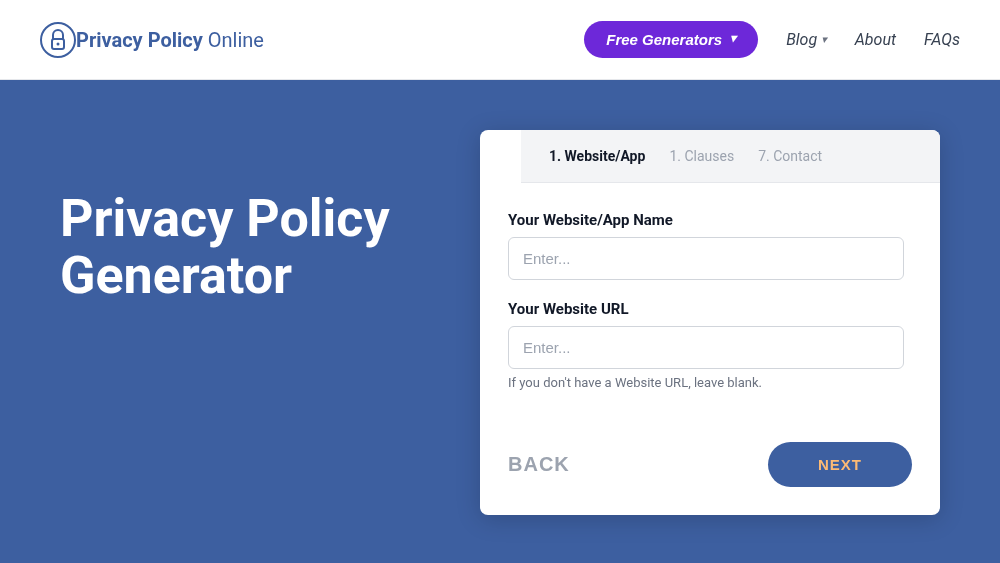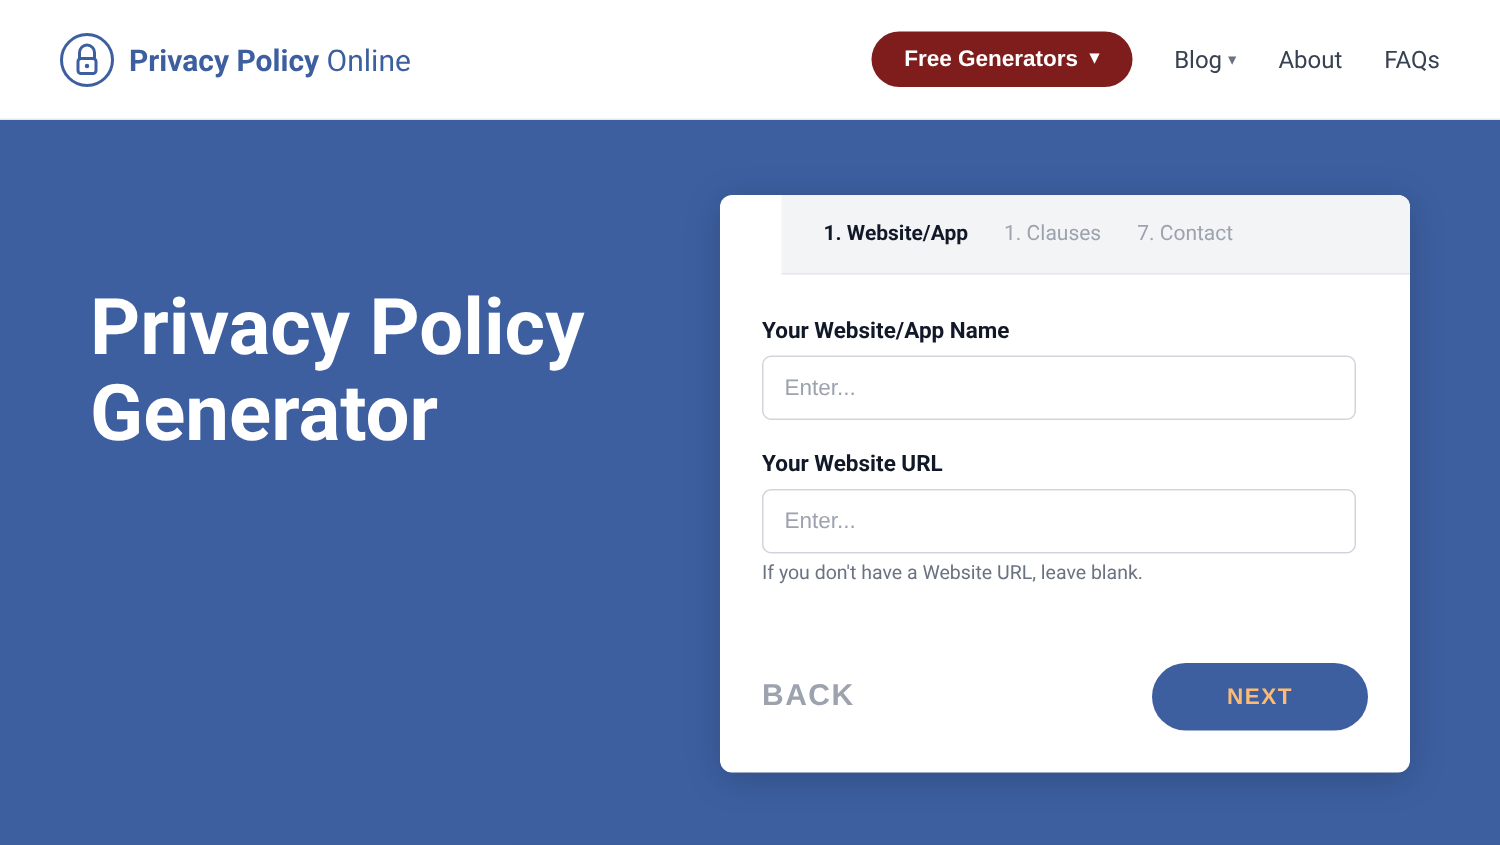--- a/index.html
+++ b/index.html
@@ -11,63 +11,65 @@
       display: flex;
       align-items: center;
       justify-content: space-between;
       padding: 0 40px;
       height: 80px;
       border-bottom: 1px solid #e5e7eb;
     }
     .logo {
       display: flex;
       align-items: center;
-      gap: 10px;
+      gap: 0;
       text-decoration: none;
     }
     .logo-icon {
       width: 36px;
       height: 36px;
     }
     .logo-text {
       font-size: 20px;
       color: #3d5fa0;
     }
     .logo-text strong {
       font-weight: 700;
     }
     .nav {
       display: flex;
       align-items: center;
       gap: 28px;
     }
     .nav-btn-free {
-      background: #7f1d1d;
+      background: #6d28d9;
       color: #fff;
       border: none;
       border-radius: 25px;
       padding: 10px 22px;
       font-size: 15px;
       font-weight: 600;
       cursor: pointer;
       display: flex;
       align-items: flex-start;
       gap: 8px;
+      font-style: italic;
     }
     .nav-btn-free .chevron {
       font-size: 12px;
     }
     .nav-link {
       color: #374151;
       font-size: 16px;
       text-decoration: none;
       cursor: pointer;
       display: flex;
       align-items: center;
       gap: 4px;
+      font-style: italic;
     }
     .nav-link .chevron-sm {
       font-size: 11px;
       color: #6b7280;
     }
 
     
     .main {
       display: flex;
       align-items: flex-start;

